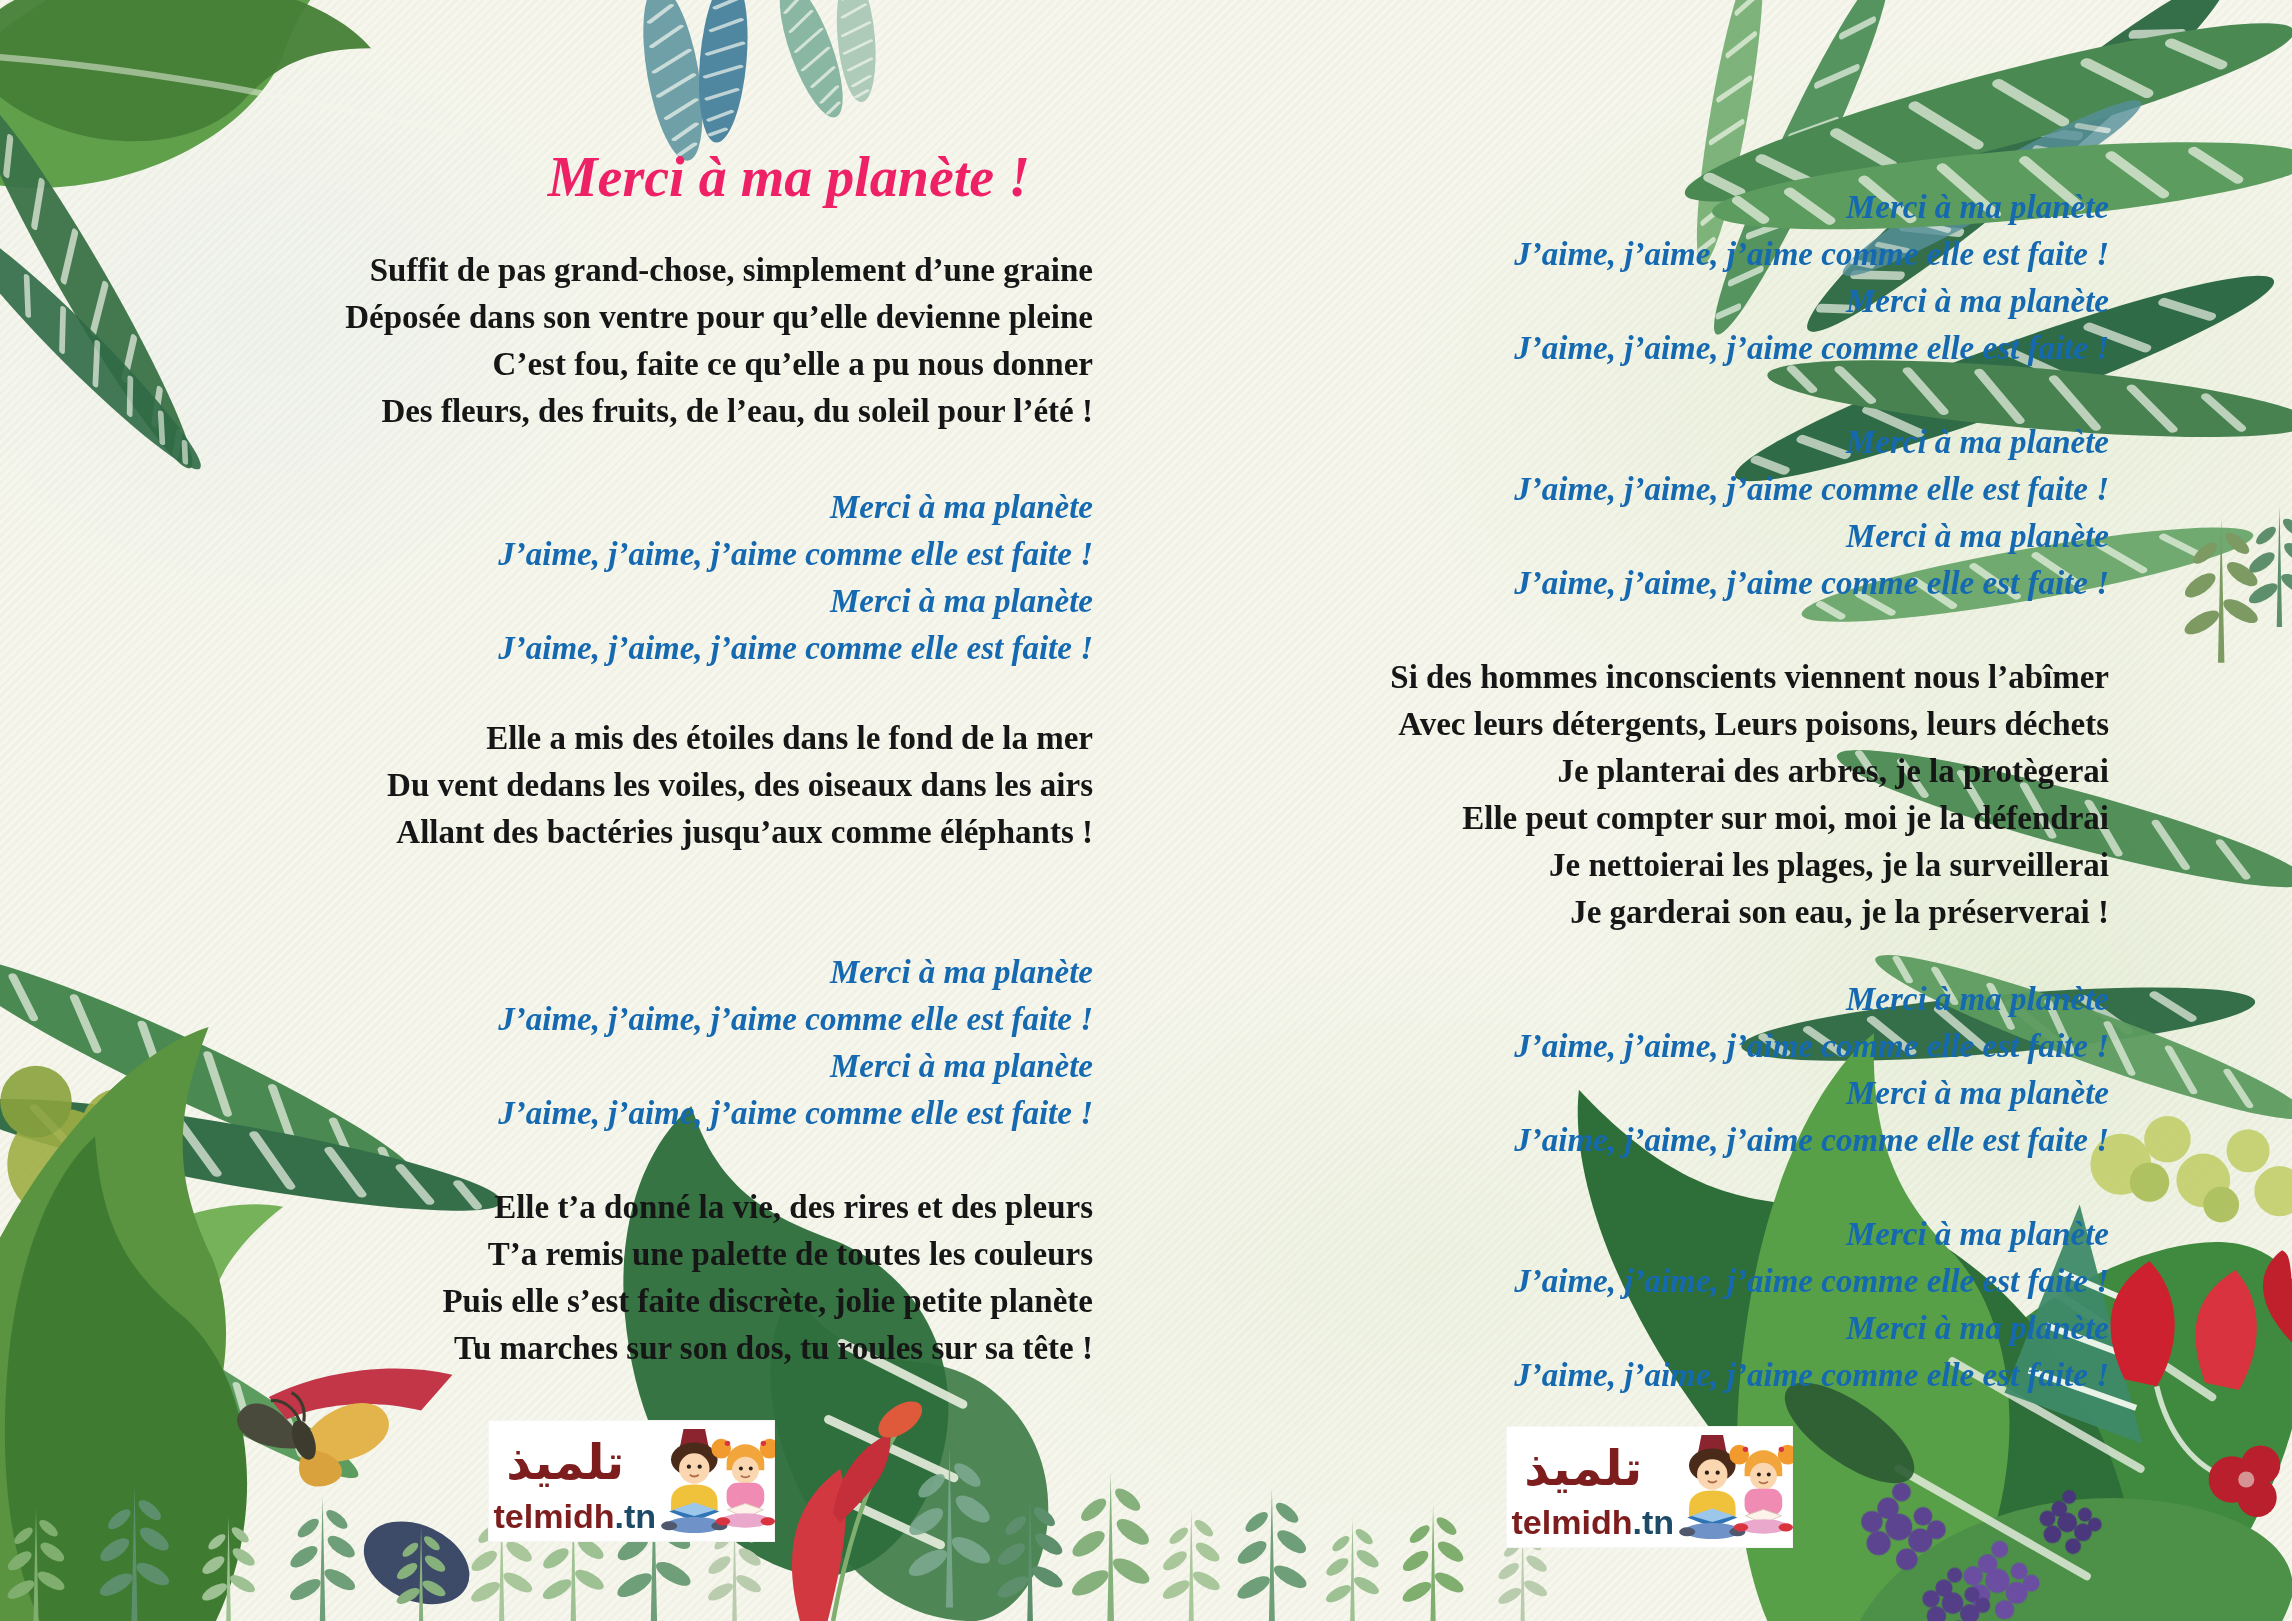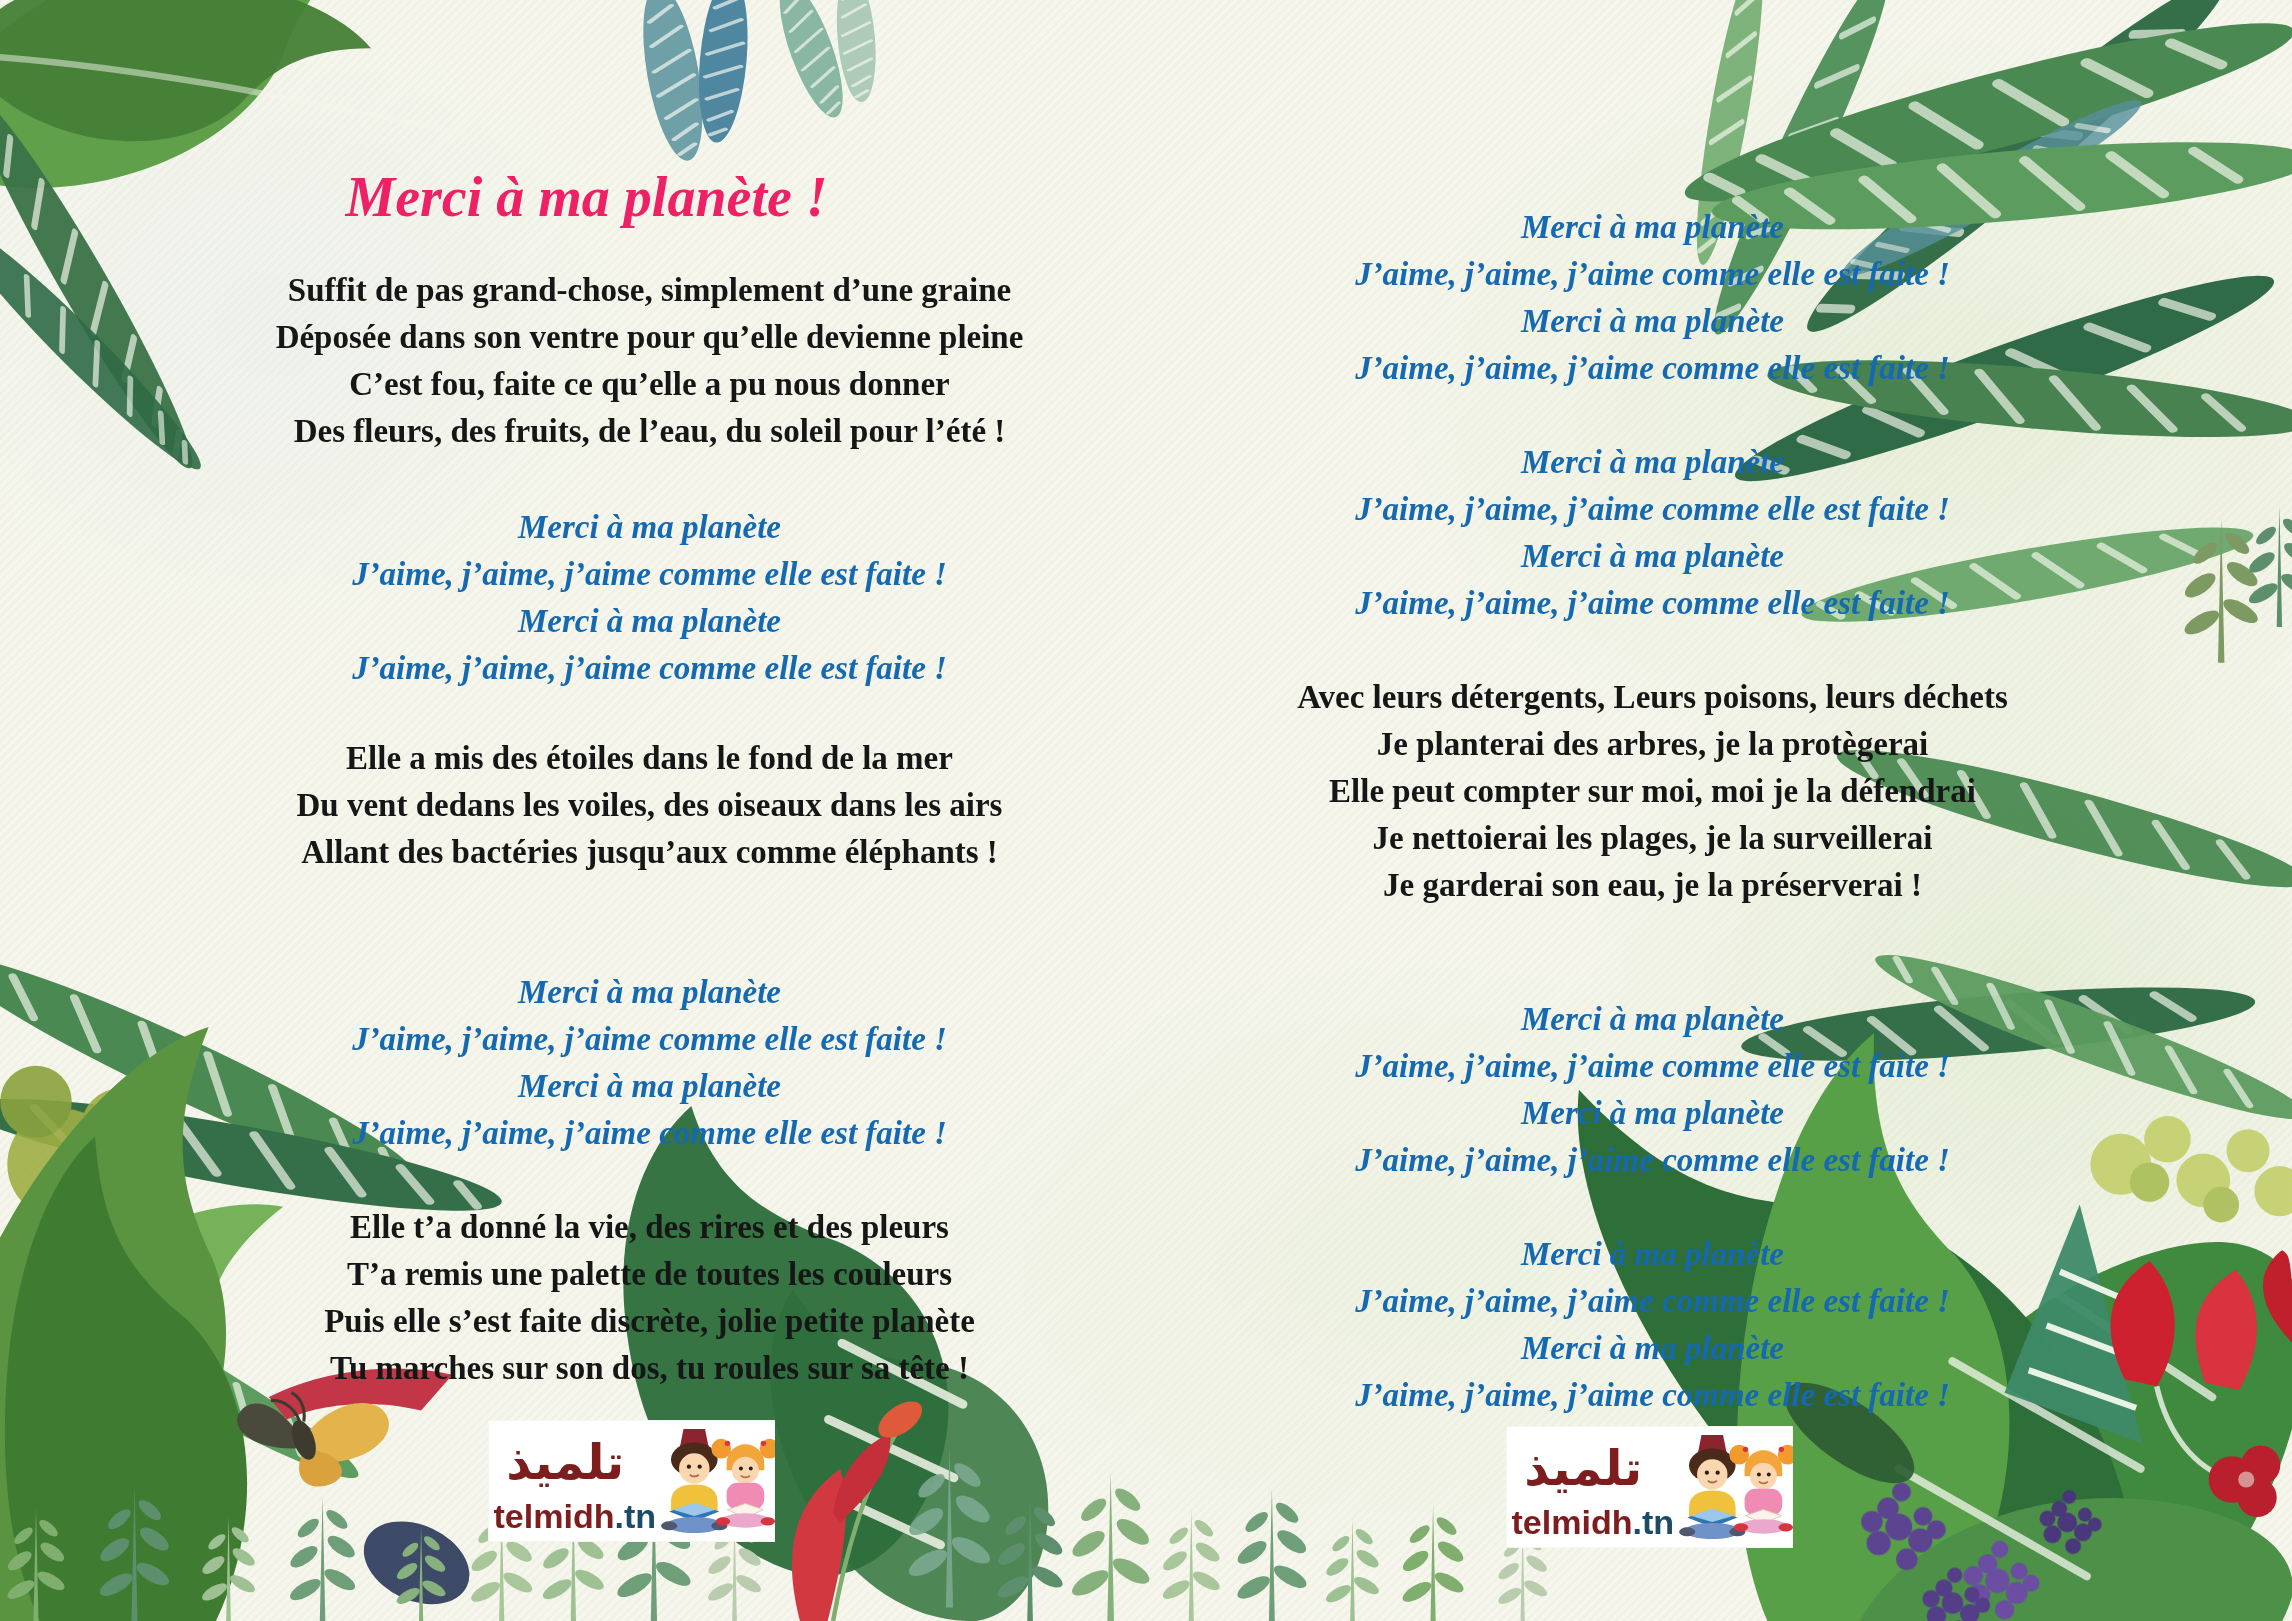--- a/index.html
+++ b/index.html
@@ -13,21 +13,21 @@
       radial-gradient(716px 448px at 62% 78%, rgba(228,238,214,.45), rgba(228,238,214,0) 70%),
       radial-gradient(537px 448px at 12% 20%, rgba(230,238,238,.4), rgba(230,238,238,0) 70%),
       #f6f6ec;
     font-family:"Liberation Serif","DejaVu Serif",serif;
   }
   .page::before{
     content:"";position:absolute;inset:0;pointer-events:none;
     background:repeating-linear-gradient(135deg, rgba(96,116,76,.035) 0 2.7px, rgba(255,255,255,0) 2.7px 6.3px);
   }
   .decor{position:absolute;left:0;top:0;width:2293px;height:1621px;}
-  .txt{position:absolute;text-align:center;margin-top:20px;}
+  .txt{position:absolute;text-align:right;}
   .line{white-space:nowrap;font-weight:bold;font-size:33px;line-height:47px;}
   .verse .line{color:#161616;}
   .chorus .line{color:#1569b1;font-style:italic;}
   .title-line{white-space:nowrap;font-weight:bold;font-style:italic;font-size:56px;line-height:70px;color:#ee2066;}
   .colL{left:206px;width:887px;}
   .colR{left:1196px;width:913px;}
   .logo{position:absolute;width:287px;height:122px;}
   .logo svg{display:block;}
 </style>
 </head>
@@ -243,20 +243,21 @@
   </div>
 
   <div class="txt colR chorus" style="top:419px;">
     <div class="line">Merci à ma planète</div>
     <div class="line">J’aime, j’aime, j’aime comme elle est faite !</div>
     <div class="line">Merci à ma planète</div>
     <div class="line">J’aime, j’aime, j’aime comme elle est faite !</div>
   </div>
 
   <div class="txt colR verse" style="top:654px;">
+    <div class="line">Si des hommes inconscients viennent nous l’abîmer</div>
     <div class="line">Avec leurs détergents, Leurs poisons, leurs déchets</div>
     <div class="line">Je planterai des arbres, je la protègerai</div>
     <div class="line">Elle peut compter sur moi, moi je la défendrai</div>
     <div class="line">Je nettoierai les plages, je la surveillerai</div>
     <div class="line">Je garderai son eau, je la préserverai !</div>
   </div>
 
   <div class="txt colR chorus" style="top:976px;">
     <div class="line">Merci à ma planète</div>
     <div class="line">J’aime, j’aime, j’aime comme elle est faite !</div>

